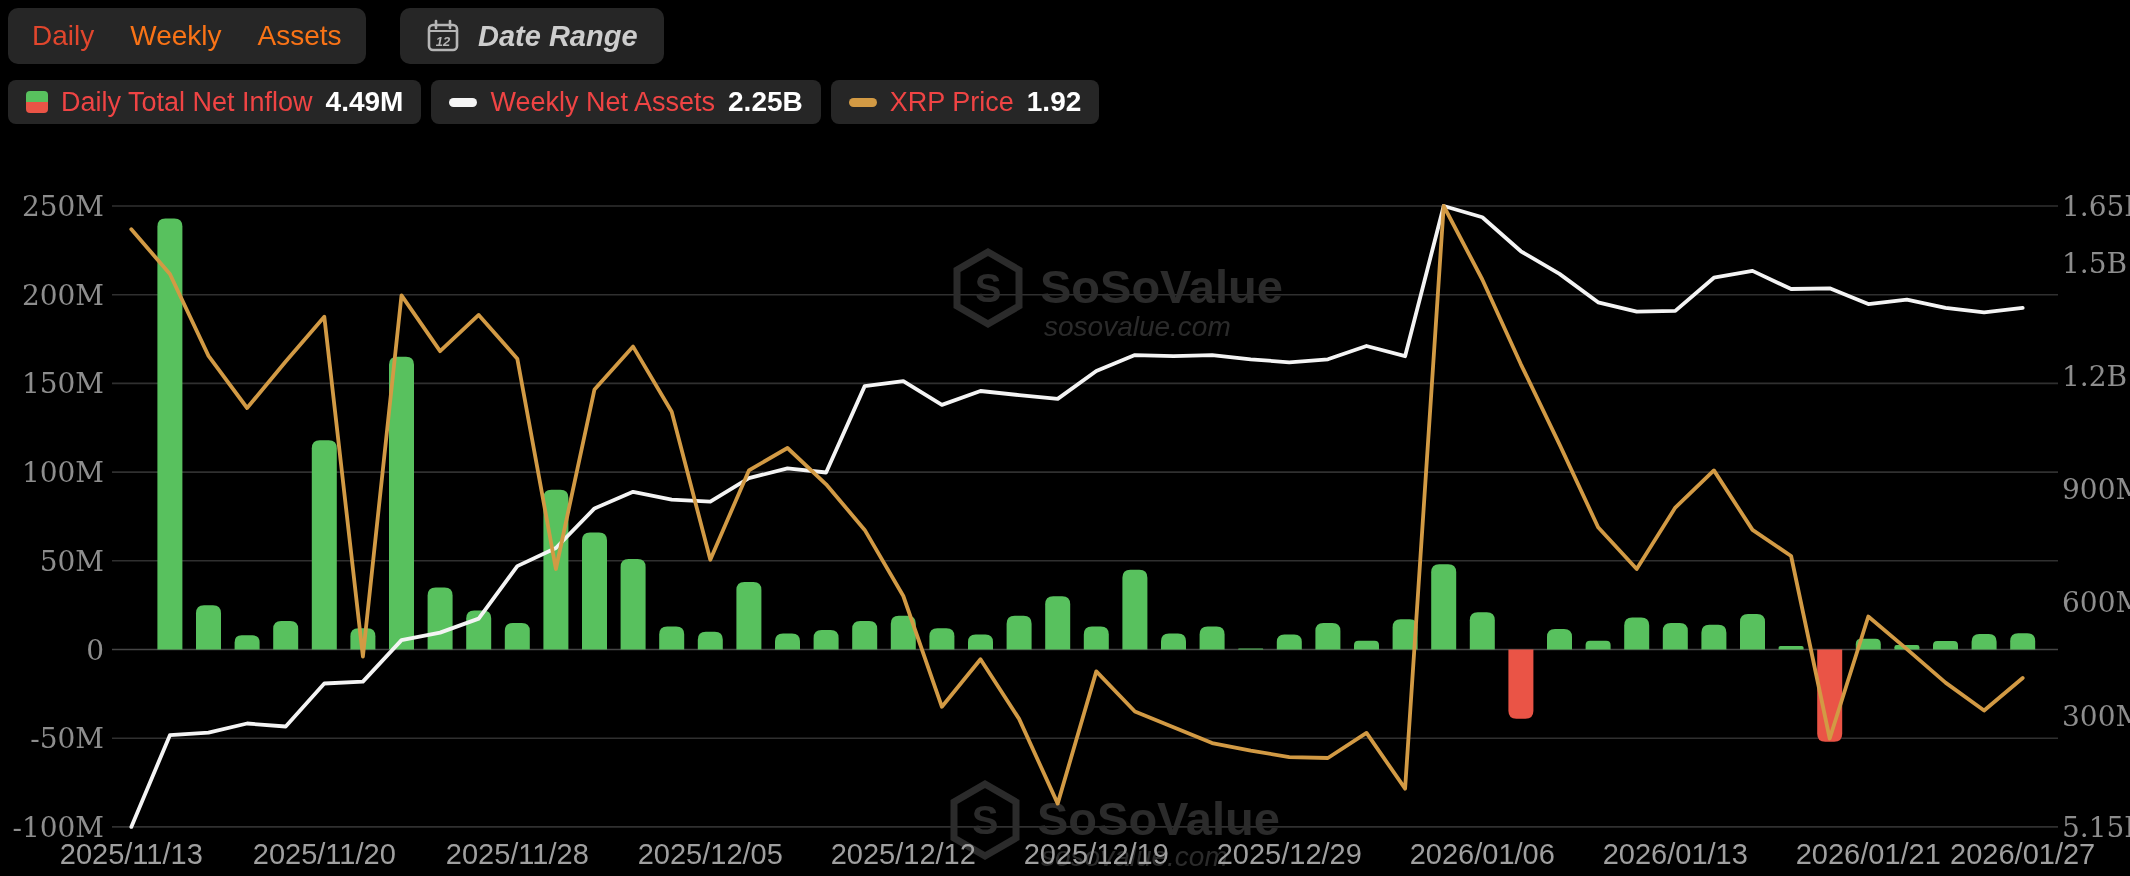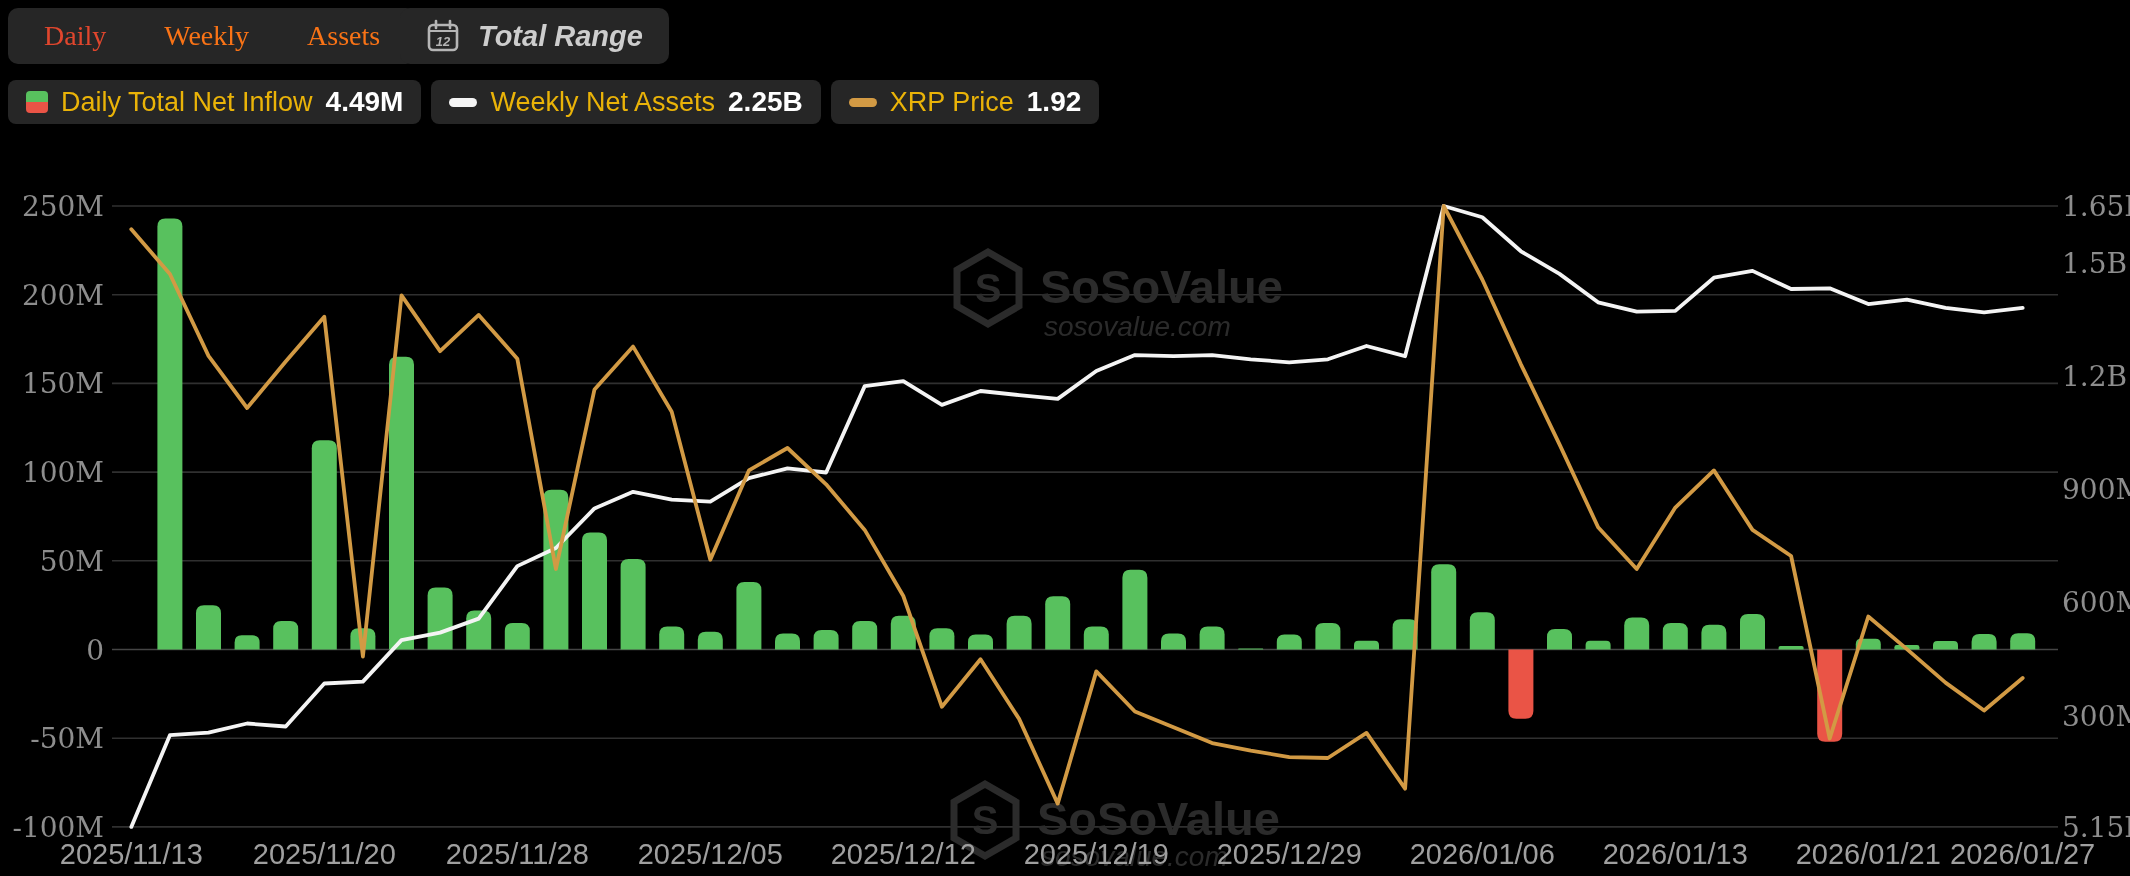--- a/index.html
+++ b/index.html
@@ -1,26 +1,26 @@
 <!DOCTYPE html>
 <html><head>
 <meta charset="utf-8">
 <style>
   html,body{margin:0;padding:0;background:#000;}
   body{width:2130px;height:876px;position:relative;overflow:hidden;
        font-family:"Liberation Sans","DejaVu Sans",sans-serif;}
   .panel{background:#262626;border-radius:10px;position:absolute;display:flex;align-items:center;}
-  .tab-group{left:8px;top:8px;height:56px;padding:0 36px;gap:58px;font-family:Liberation Serif, serif;}
+  .tab-group{left:8px;top:8px;height:56px;padding:0 24px;gap:36px;}
   .tab{background:none;border:none;font-family:inherit;font-size:28px;color:#f97316;cursor:pointer;padding:0;}
   .tab.active{color:#e0462d;}
   .date-range{left:400px;top:8px;height:56px;padding:0 26px;gap:18px;border:none;cursor:pointer;
               font-family:inherit;font-size:29px;font-weight:bold;color:#cdcdcd;font-style:italic;}
   .legend{position:absolute;left:8px;top:80px;display:flex;gap:10px;}
   .chip{position:static;height:44px;border-radius:8px;padding:0 18px;gap:13px;cursor:pointer;}
-  .chip .lbl{font-size:27px;color:#eab308;}
+  .chip .lbl{font-size:27px;color:#ef4444;}
   .chip .val{font-size:28px;font-weight:bold;color:#ffffff;}
   .swatch-bar{width:22px;height:22px;border-radius:4px;overflow:hidden;display:flex;flex-direction:column;}
   .swatch-bar i{flex:1;}
   .swatch-line{width:28px;height:9px;border-radius:5px;}
   #chart{position:absolute;left:0;top:0;}
 </style>
 </head>
 <body>
 
 <div class="panel tab-group">
@@ -30,21 +30,21 @@
 </div>
 
 <button class="panel date-range">
   <svg width="34" height="34" viewBox="0 0 34 34">
     <rect x="3" y="6" width="28" height="25" rx="4" fill="none" stroke="#b5b5b5" stroke-width="2.6"></rect>
     <line x1="10" y1="2" x2="10" y2="9" stroke="#b5b5b5" stroke-width="2.6" stroke-linecap="round"></line>
     <line x1="24" y1="2" x2="24" y2="9" stroke="#b5b5b5" stroke-width="2.6" stroke-linecap="round"></line>
     <line x1="4" y1="12" x2="30" y2="12" stroke="#b5b5b5" stroke-width="2"></line>
     <text x="17" y="27" text-anchor="middle" font-size="13" font-weight="bold" fill="#b5b5b5" font-family="Liberation Sans,sans-serif">12</text>
   </svg>
-  <span>Total Range</span>
+  <span>Date Range</span>
 </button>
 
 <div class="legend">
   <div class="panel chip">
     <span class="swatch-bar">
       <i style="background:#58c15e"></i>
         <i style="background:#ea5446"></i>
     </span>
     <span class="lbl">Daily Total Net Inflow</span>
     <span class="val">4.49M</span>

